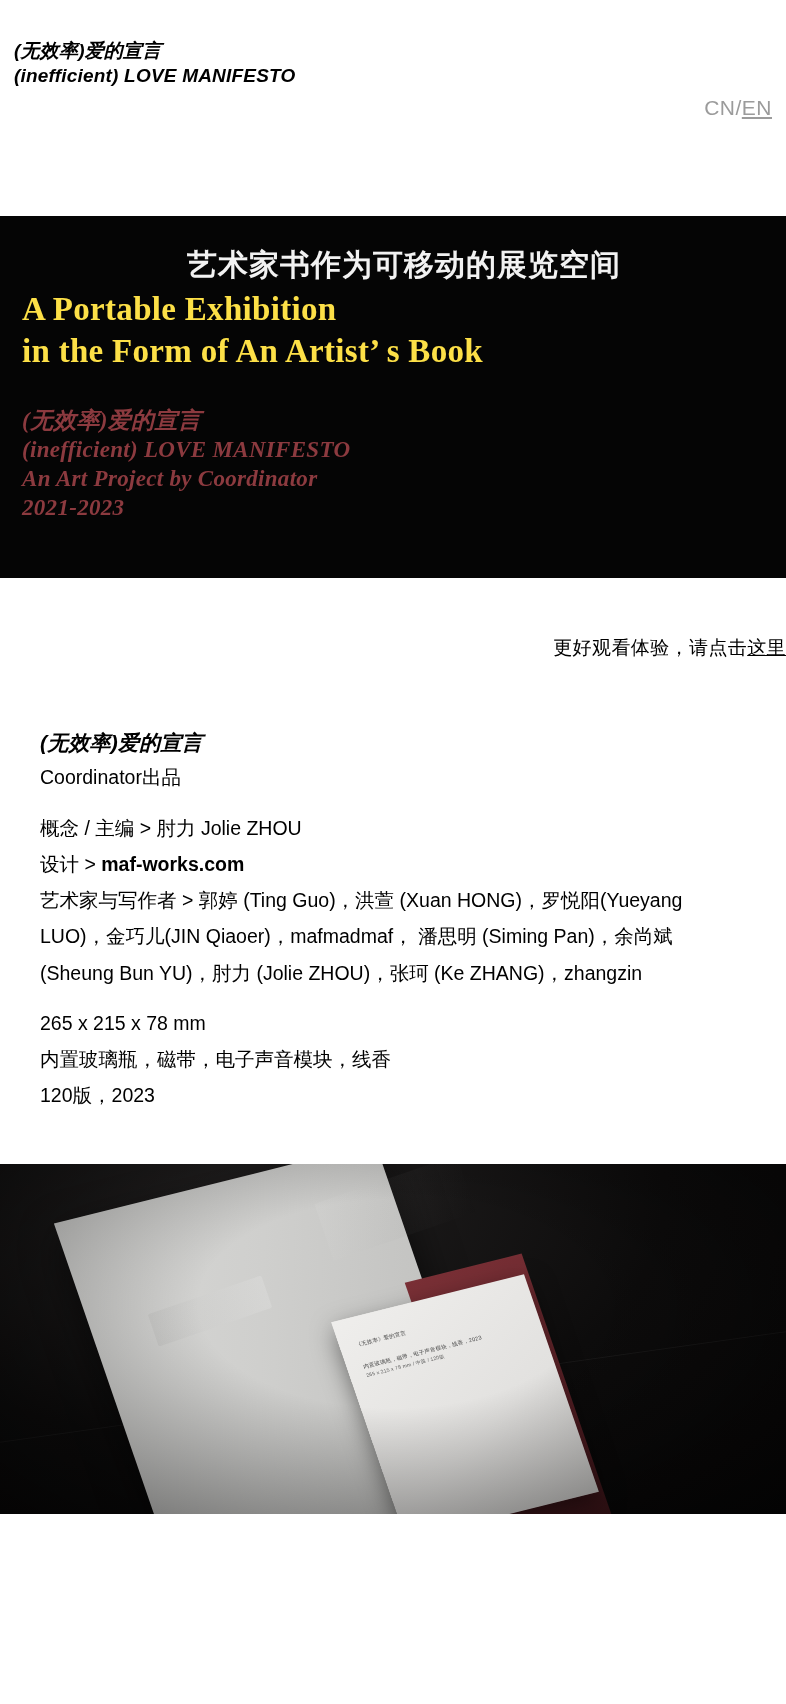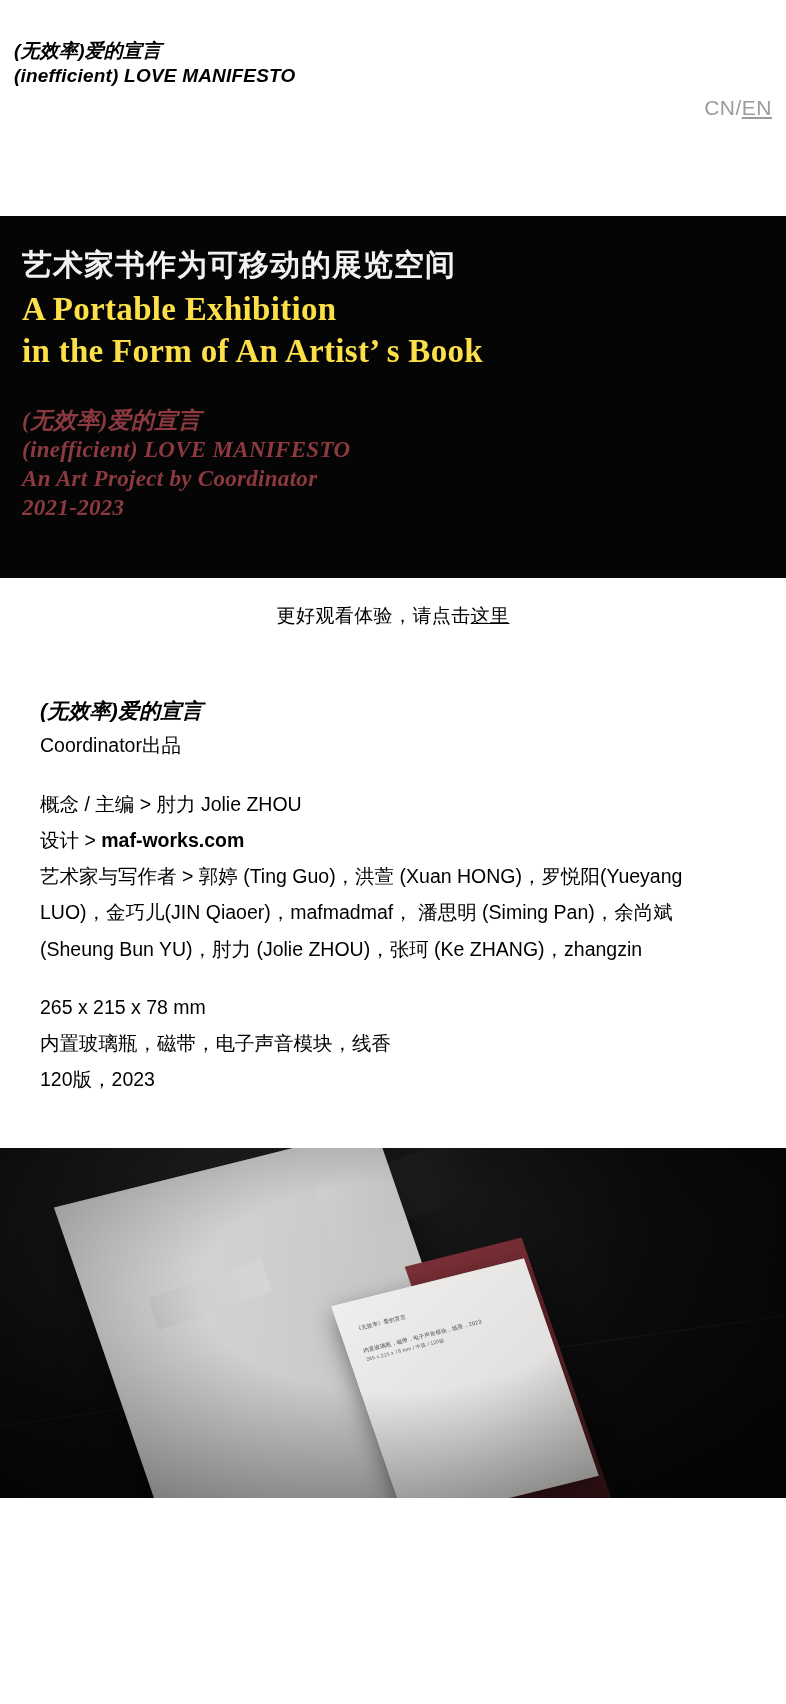--- a/index.html
+++ b/index.html
@@ -58,20 +58,21 @@
     overflow: hidden;
     position: relative;
   }
   .hero-cn {
     color: #f2f2f2;
     font-family: "DejaVu Serif", serif;
     font-weight: bold;
     font-size: 30px;
     line-height: 1.25;
     letter-spacing: 1px;
+    text-align: center;
   }
   .hero-en {
     color: #fde047;
     font-family: "Liberation Serif", serif;
     font-weight: bold;
     font-size: 33px;
     line-height: 1.3;
     letter-spacing: 0.3px;
     margin-top: 4px;
   }
@@ -84,23 +85,23 @@
     font-style: italic;
     font-weight: bold;
     font-size: 23px;
     line-height: 1.26;
     letter-spacing: 0.3px;
   }
   .hero-sub .line { display: block; white-space: nowrap; }
 
   
   .notice {
-    text-align: center;
+    text-align: right;
     font-size: 19px;
-    padding: 25px 0 0 0;
+    padding: 57px 0 0 0;
     letter-spacing: 0.4px;
   }
   .notice a {
     color: #000;
     text-decoration: underline;
   }
 
   
   .credits {
     padding: 66px 40px 0 40px;
@@ -112,21 +113,21 @@
     font-weight: bold;
     font-size: 21px;
     letter-spacing: 0.2px;
     line-height: 1.5;
   }
   .credits .producer {
     font-size: 19.5px;
     line-height: 1.9;
   }
   .credits .para {
-    margin-top: 22px;
+    margin-top: 14px;
   }
   .credits .row { display: block; }
   .credits .flow { display: block; }
   .credits b { font-weight: bold; }
 
   .spacer-block { height: 50px; }
 
   
   .photo {
     width: 100%;

